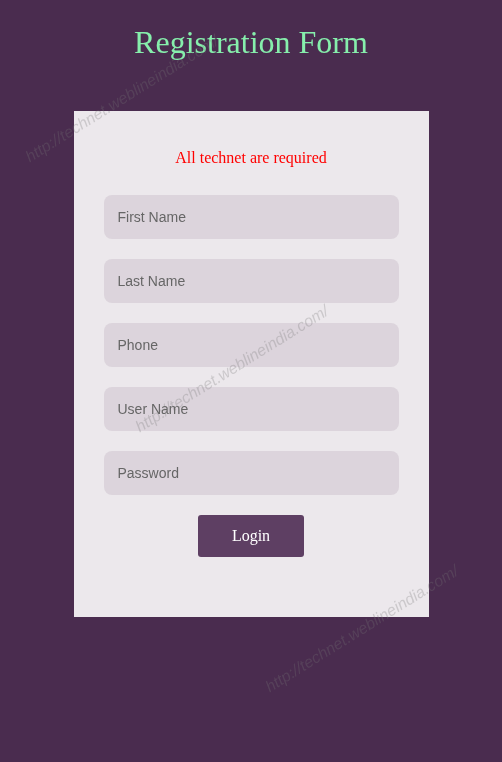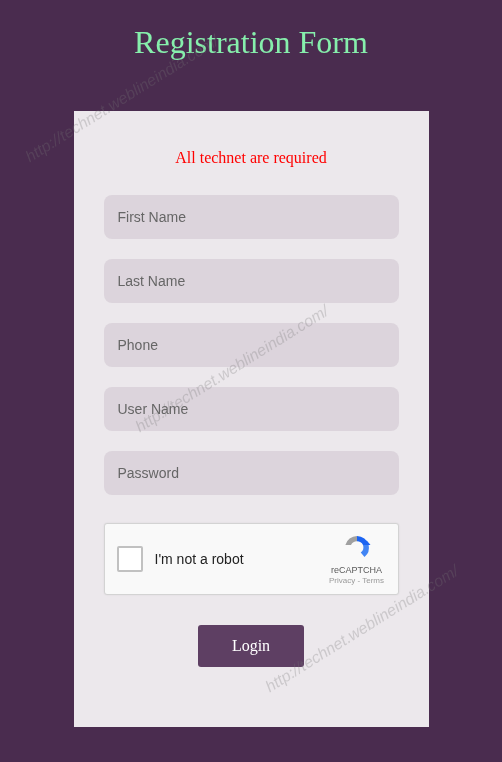--- a/index.html
+++ b/index.html
@@ -127,33 +127,19 @@
 
 <div class="form-card">
   <div class="required-message">All technet are required</div>
 
   <input type="text" class="form-input" placeholder="First Name" style="">
   <input type="text" class="form-input" placeholder="Last Name" style="">
   <input type="text" class="form-input" placeholder="Phone" style="">
   <input type="text" class="form-input" placeholder="User Name" style="">
   <input type="password" class="form-input" placeholder="Password" style="">
 
-  <div class="recaptcha-box">
-    <div class="recaptcha-checkbox"></div>
-    <div class="recaptcha-label">I'm not a robot</div>
-    <div class="recaptcha-logo-area">
-      <svg class="recaptcha-logo" viewBox="0 0 40 40">
-        <path d="M 20 4 A 16 16 0 0 1 35.5 16 L 28 16 A 9 9 0 0 0 20 11 Z" fill="#1c64f2"></path>
-        <path d="M 35.5 16 A 16 16 0 0 1 30 32 L 25 26 A 9 9 0 0 0 28 16 Z" fill="#4285f4"></path>
-        <path d="M 20 4 L 20 11 A 9 9 0 0 0 12 16 L 4.5 16 A 16 16 0 0 1 20 4 Z" fill="#a0a0a0"></path>
-        <polygon points="33,10 38,16 28,16" fill="#1c64f2"></polygon>
-      </svg>
-      <div class="recaptcha-brand">reCAPTCHA</div>
-      <div class="recaptcha-terms">Privacy - Terms</div>
-    </div>
-  </div>
 
   <button class="login-button">Login</button>
 </div>
 
 <div class="watermark" style="top:90px; left:10px;">http://technet.weblineindia.com/</div>
 <div class="watermark" style="top:360px; left:120px;">http://technet.weblineindia.com/</div>
 <div class="watermark" style="top:620px; left:250px;">http://technet.weblineindia.com/</div>
 
 </body></html>

